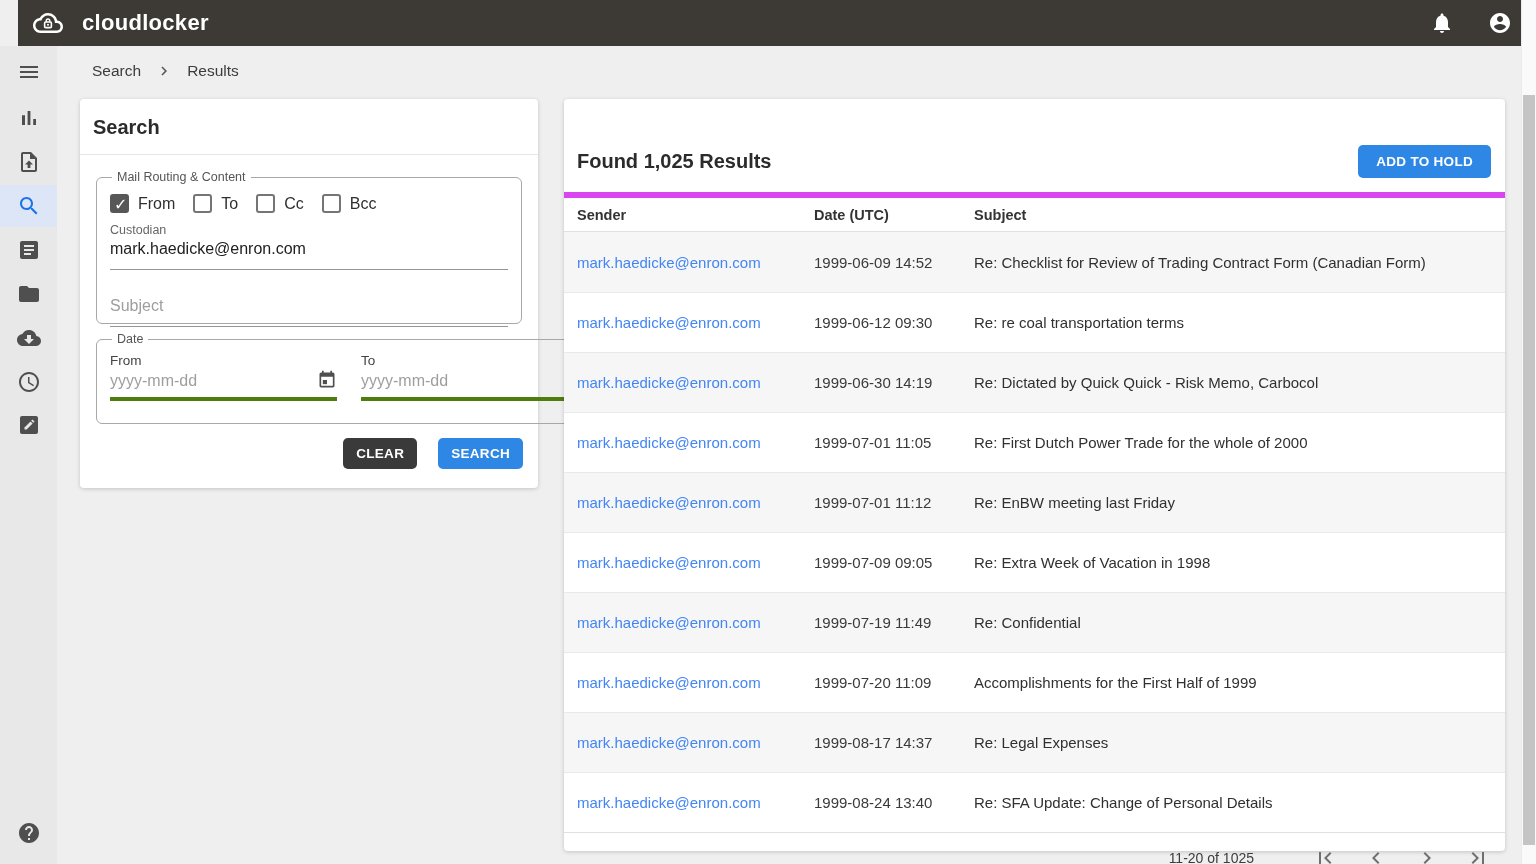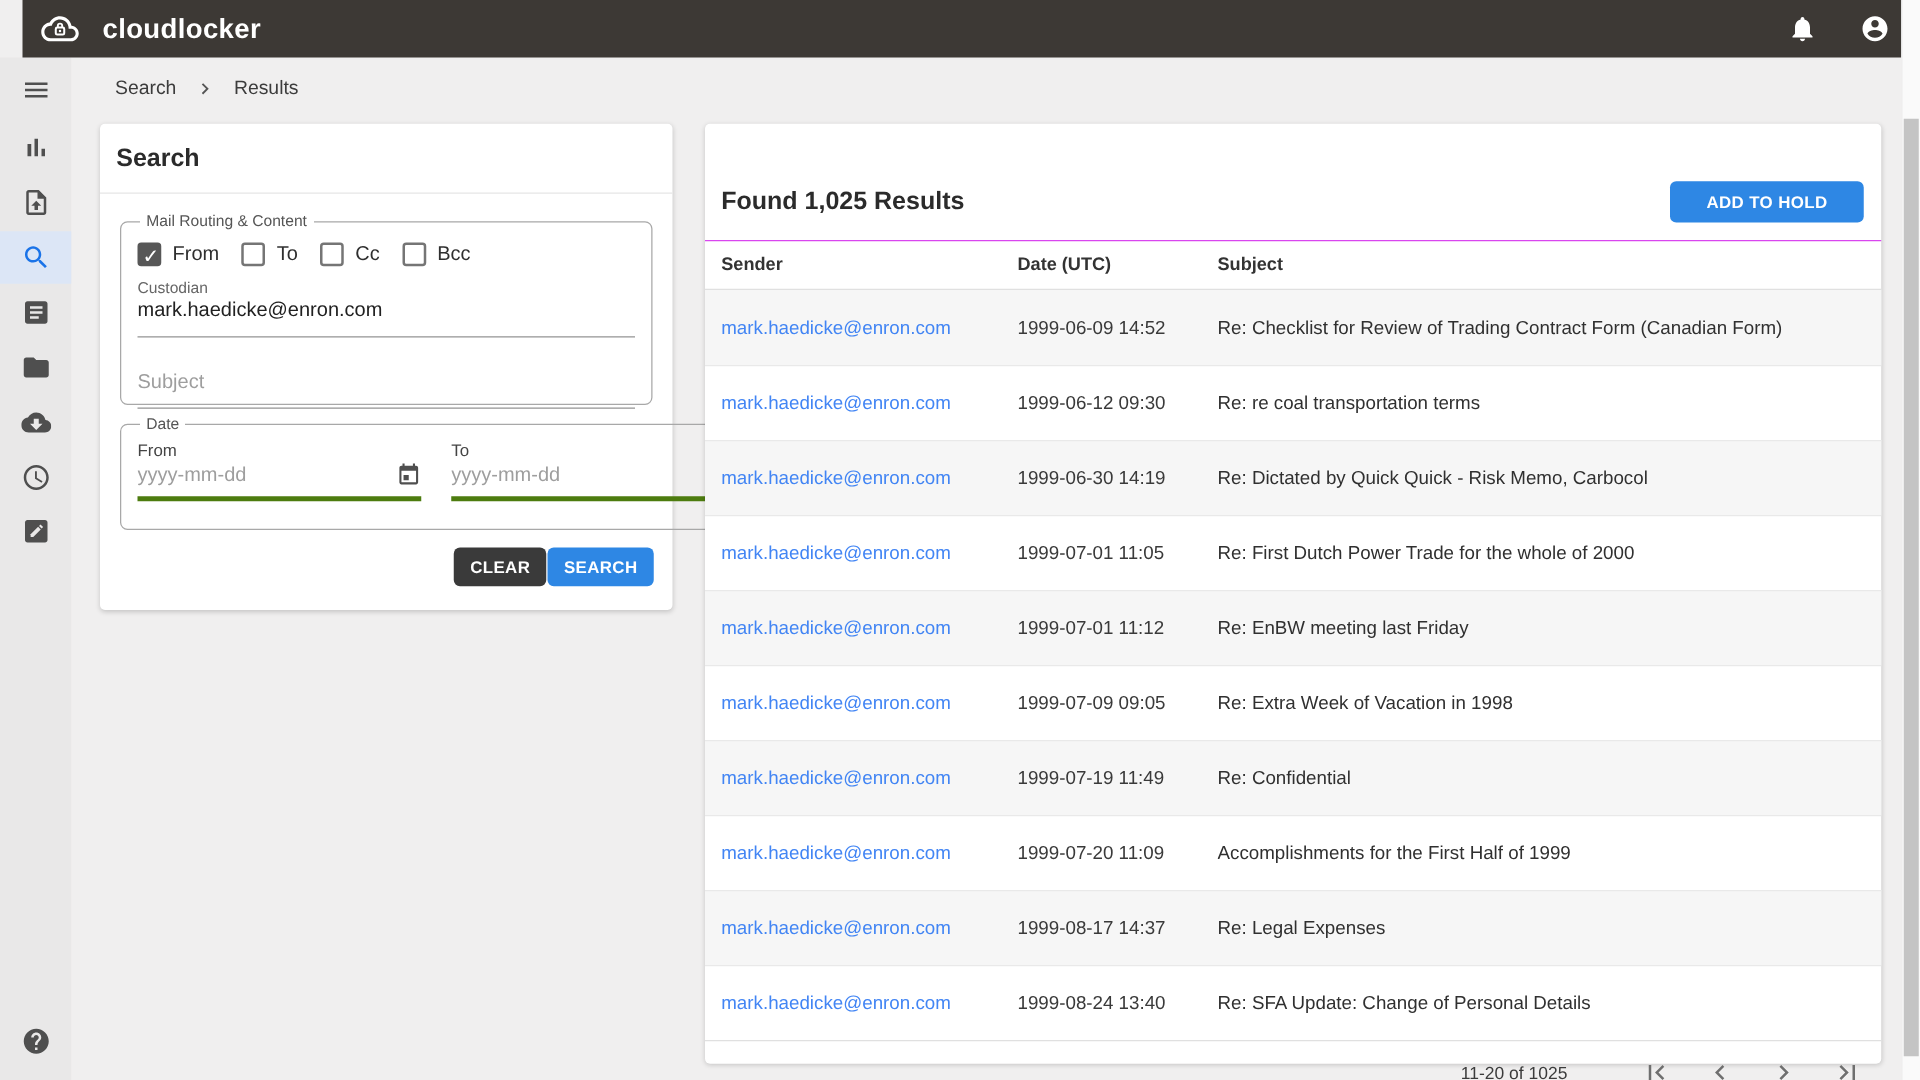--- a/index.html
+++ b/index.html
@@ -49,31 +49,31 @@
   .routing-fs { height:154px; }
   .date-fs { height:92px; margin-top:8px; }
   .date-cols { display:flex; gap:24px; }
   .date-col { flex:1; }
   .date-label { font-size:13.5px; color:#444; margin-top:5px; }
   .date-input-row { display:flex; align-items:flex-end; border-bottom:4px solid #4d7c0f; padding-bottom:7px; margin-top:2px; }
   .date-input { flex:1; border:none; outline:none; font-family:inherit; font-size:16px; color:#212121; background:transparent; min-width:0; }
   .date-input::placeholder { color:#9e9e9e; opacity:1; }
   .cal-btn { width:20px; height:20px; cursor:pointer; flex:0 0 auto; }
   .cal-btn svg { width:20px; height:20px; fill:#4f4f4f; }
-  .btn-row { display:flex; justify-content:flex-end; gap:1px; margin-top:14px; padding-right:15px; }
+  .btn-row { display:flex; justify-content:flex-end; gap:21px; margin-top:14px; padding-right:15px; }
   .btn { border:none; border-radius:5px; color:#fff; font-family:inherit; font-size:13.5px; font-weight:700; padding:8px 13px; cursor:pointer; letter-spacing:.3px; }
   .btn-clear { background:#3a3a3a; }
   .btn-search { background:#2e87e4; }
 
   
   .results-card { left:507px; top:53px; width:941px; height:752px; display:flex; flex-direction:column; }
   .res-header { height:61px; display:flex; align-items:center; justify-content:space-between; padding:0 14px 0 13px; flex:0 0 auto;margin-top:32px; }
   .res-title { font-size:20px; font-weight:700; color:#2b2b2b; }
-  .btn-hold { background:#2e87e4; border:none; border-radius:5px; color:#fff; font-family:inherit; font-size:13.5px; font-weight:700; padding:9px 29px; cursor:pointer; letter-spacing:.3px; }
-  .thead { display:flex; height:40px; align-items:center; border-top:1px solid #d946ef; border-bottom:1px solid #e0e0e0; flex:0 0 auto; }
+  .btn-hold { background:#2e87e4; border:none; border-radius:5px; color:#fff; font-family:inherit; font-size:13.5px; font-weight:700; padding:9px 18px; cursor:pointer; letter-spacing:.3px; }
+  .thead { display:flex; height:40px; align-items:center; border-top:6px solid #d946ef; border-bottom:1px solid #e0e0e0; flex:0 0 auto; }
   .th { font-size:14.5px; font-weight:700; color:#333; }
   .col-sender { width:250px; padding-left:13px; flex:0 0 auto; }
   .col-date { width:160px; flex:0 0 auto; }
   .col-subject { flex:1; min-width:0; }
   .tbody { flex:0 0 auto; }
   .trow { display:flex; align-items:center; height:60px; cursor:pointer; }
   .trow + .trow { border-top:1px solid #e9e9e9; }
   .trow:nth-child(odd) { background:#f6f6f6; }
   .td { font-size:15px; white-space:nowrap; overflow:hidden; text-overflow:ellipsis; }
   .sender-link { color:#4285f4; cursor:pointer; }

